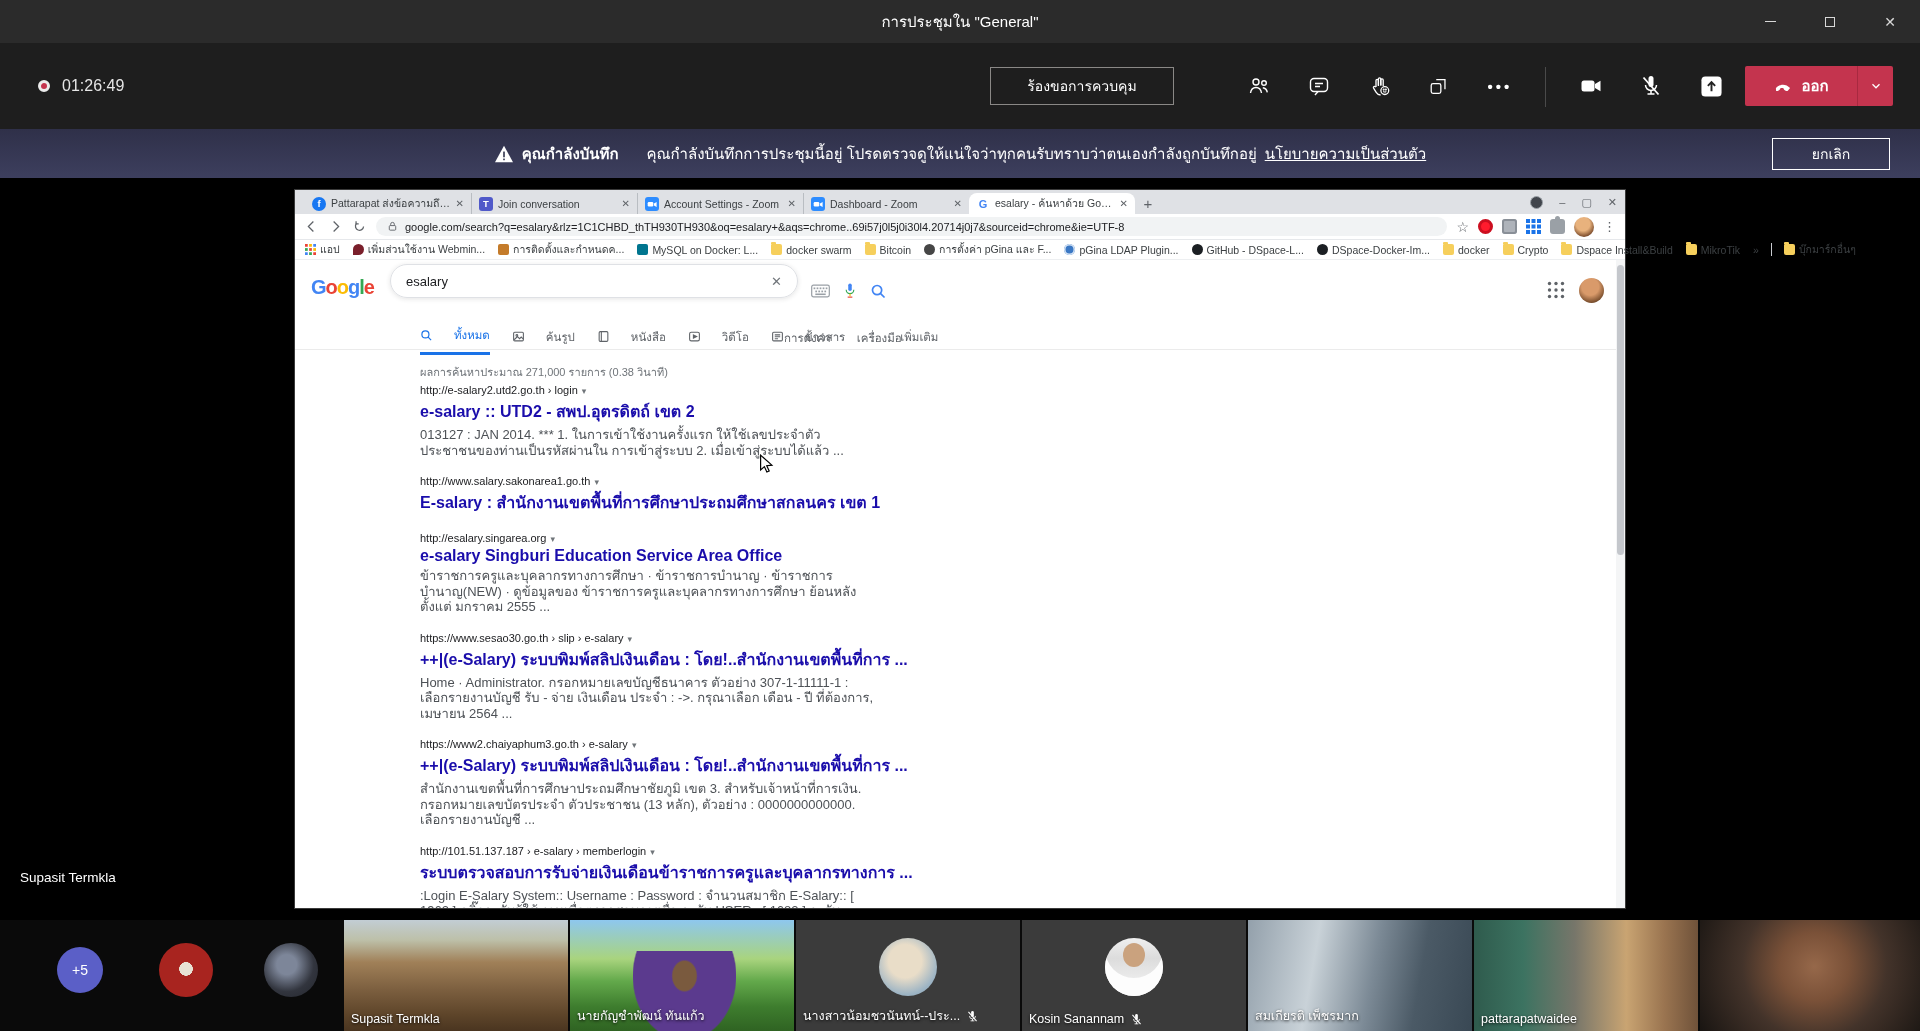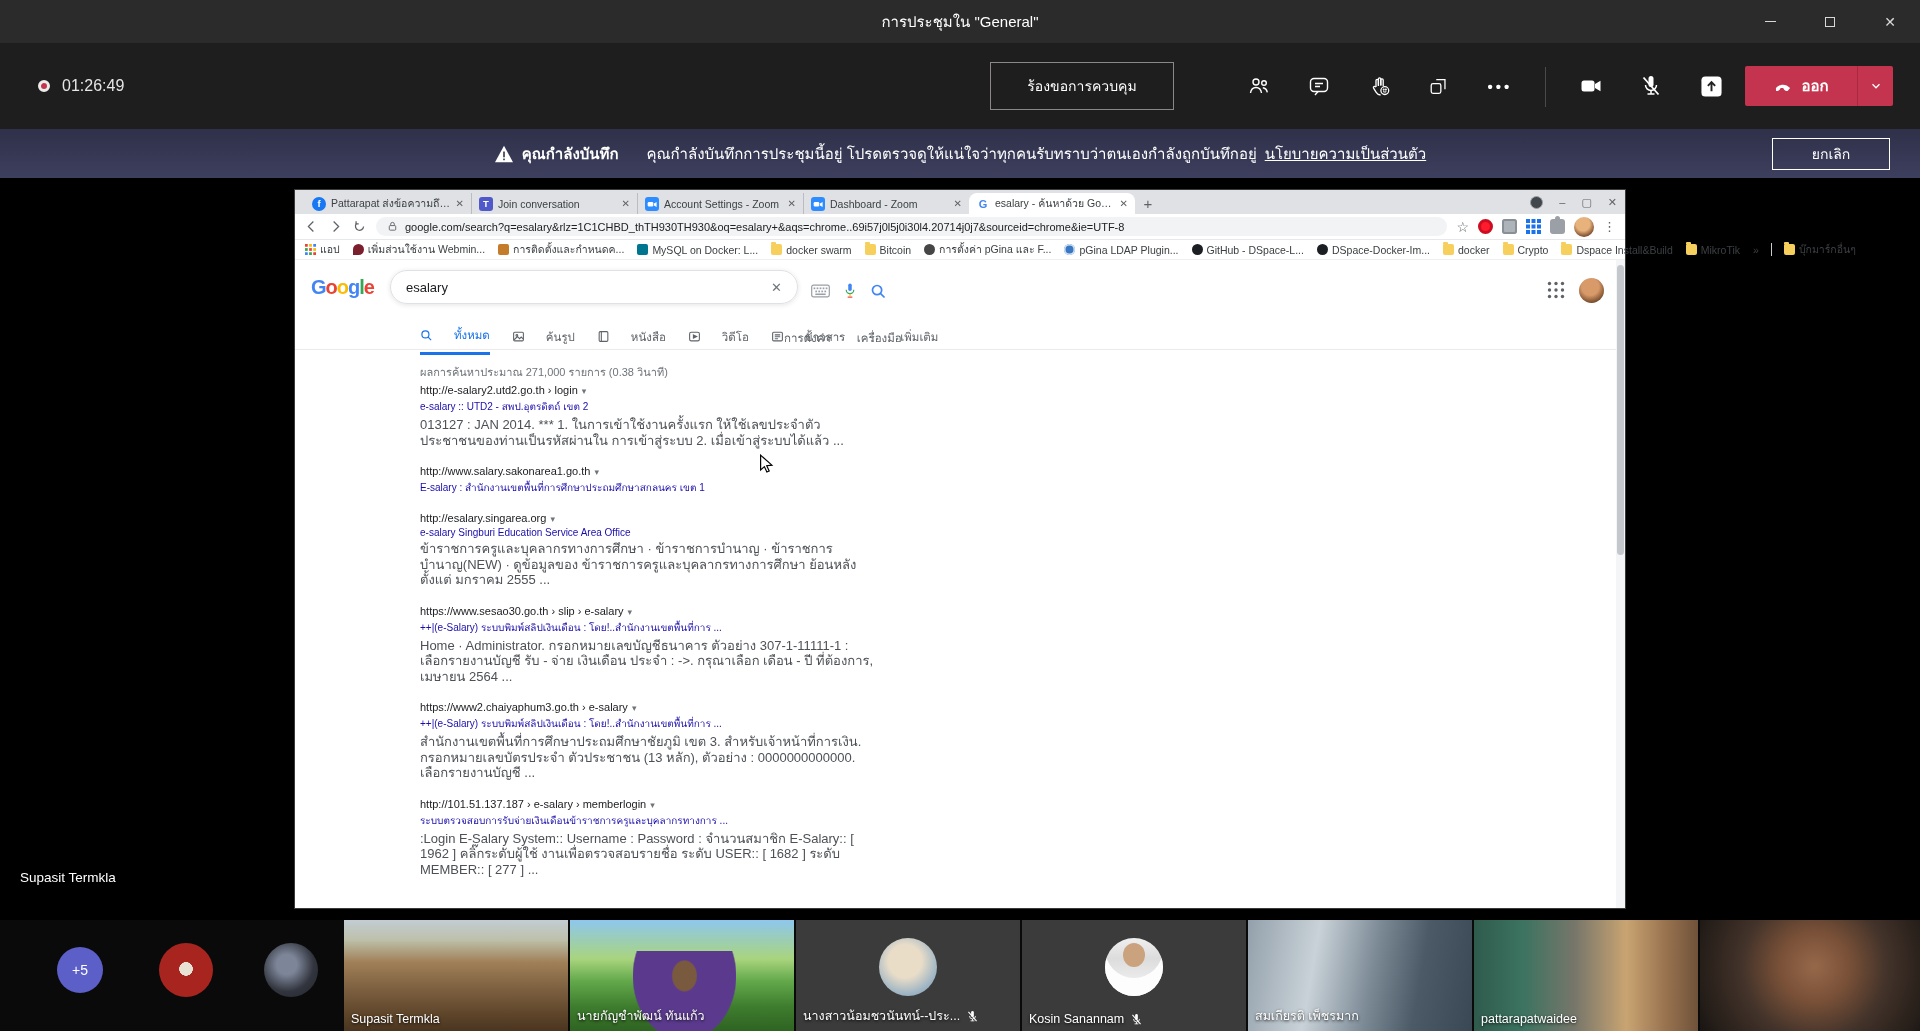--- a/index.html
+++ b/index.html
@@ -11,21 +11,21 @@
   .app-title { color:#fff; font-size:15px; text-align:center; line-height:43px; }
   .win-ctrls { position:absolute; right:0; top:0; height:43px; display:flex; }
   .wbtn { width:60px; height:43px; display:flex; align-items:center; justify-content:center; color:#d8d8d8; font-size:14px; cursor:default; }
   .min-glyph { width:11px; border-top:1.5px solid #d8d8d8; }
   .max-glyph { width:10px; height:10px; border:1.5px solid #d8d8d8; }
 
   
   .callbar { position:absolute; left:0; top:43px; right:0; height:86px; background:#1e1e1e; }
   .rec { position:absolute; left:38px; top:50%; transform:translateY(-50%); display:flex; align-items:center; gap:12px; color:#e6e6e6; font-size:16px; }
   .rec-dot { width:12px; height:12px; border-radius:50%; background:#c4344e; border:3px solid #ececec; }
-  .req-btn { position:absolute; left:990px; top:50%; transform:translateY(-50%); width:184px; height:48px; background:transparent; border:1px solid #8a8886; color:#fff; font-size:14px; font-family:inherit; }
+  .req-btn { position:absolute; left:990px; top:50%; transform:translateY(-50%); width:184px; height:38px; background:transparent; border:1px solid #8a8886; color:#fff; font-size:14px; font-family:inherit; }
   .cicon { position:absolute; top:50%; transform:translate(-50%,-50%); width:40px; height:40px; display:flex; align-items:center; justify-content:center; }
   .cdivider { position:absolute; left:1545px; top:24px; width:1px; height:40px; background:#4a4a4a; }
   .dots3 { color:#fff; font-size:15px; letter-spacing:3px; font-weight:bold; }
   .leave { position:absolute; left:1745px; top:50%; transform:translateY(-50%); height:40px; width:148px; background:#c4344e; display:flex; align-items:center; color:#fff; font-size:15px; font-weight:bold; border-radius:2px; }
   .leave-main { flex:1; display:flex; align-items:center; justify-content:center; gap:8px; height:100%; }
   .leave-chev { width:36px; height:100%; display:flex; align-items:center; justify-content:center; border-left:1px solid #a82940; }
 
   
   .banner { position:absolute; left:0; top:129px; right:0; height:49px; background:linear-gradient(180deg,#2f3049 0%,#3d3f5e 100%); display:flex; align-items:center; justify-content:center; gap:8px; color:#fff; font-size:15px; }
   .banner b { margin-right:20px;text-align:right; }
@@ -74,37 +74,37 @@
   .bmi-mysql { background:#00758f; }
   .bmi-wp { background:#464646; border-radius:50%; }
   .bmi-globe { background:#3b78c4; border-radius:50%; box-shadow:inset 0 0 0 1.5px #d6e4f5; }
   .bmi-github { background:#1b1f23; border-radius:50%; }
   .bm-right { margin-left:auto; display:flex; align-items:center; gap:12px; }
   .bm-sep { width:1px; height:13px; background:#c8cbd0; }
 
   
   .page { position:relative; height:648px; background:#fff; overflow:hidden; }
   .g-logo { position:absolute; left:16px; top:16px; font-size:20px; font-weight:bold; letter-spacing:-1px; }
-  .g-pill { position:absolute; left:95px; top:10px; width:408px; height:34px; border:1px solid #dfe1e5; border-radius:17px; box-shadow:0 1px 5px rgba(32,33,36,.12); display:flex; align-items:center; padding:12px 15px; font-size:13px; color:#202124; }
+  .g-pill { position:absolute; left:95px; top:4px; width:408px; height:34px; border:1px solid #dfe1e5; border-radius:17px; box-shadow:0 1px 5px rgba(32,33,36,.12); display:flex; align-items:center; padding:12px 15px; font-size:13px; color:#202124; }
   .g-pill .q { flex:1; }
   .g-clear { color:#70757a; font-size:13px; }
   .g-boxicons { position:absolute; left:516px; top:22px; display:flex; gap:13px; align-items:center; }
   .g-apps { position:absolute; left:1252px; top:21px; }
   .g-avatar { position:absolute; left:1284px; top:18px; width:25px; height:25px; border-radius:50%; background:radial-gradient(circle at 45% 35%, #d99a6a 0 40%, #6e4526 78%); }
   .g-tabs { position:absolute; left:125px; top:66px; display:flex; gap:22px; font-size:11.5px; color:#5f6368; }
   .g-tab { display:flex; align-items:center; gap:21px; padding-bottom:8px; }
   .g-tab.active { color:#1a73e8; border-bottom:3px solid #1a73e8; }
   .g-tabs-right { position:absolute; left:489px; top:69px; display:flex; gap:26px; font-size:11.5px; color:#5f6368; }
   .g-tabline { position:absolute; left:0; right:0; top:89px; border-bottom:1px solid #ebebeb; }
   .g-stats { position:absolute; left:125px; top:103px; font-size:11px; color:#70757a; }
   .g-results { position:absolute; left:125px; top:124px; width:455px; }
   .g-res { margin-bottom:17px; }
   .g-url { font-size:11px; color:#202124; }
   .g-url .caret { color:#70757a; font-size:9px; margin-left:4px; }
-  .g-title { font-size:10px; color:#1a0dab; margin:3px 0 3px; white-space:nowrap; }
+  .g-title { font-size:16px; color:#1a0dab; margin:3px 0 3px; white-space:nowrap;font-weight:bold; }
   .g-snip { font-size:13px; color:#4d5156; line-height:15.5px; word-break:break-word; }
   .scrolltrack { position:absolute; right:0; top:0; width:9px; height:648px; background:#f4f5f6; }
   .scrollthumb { position:absolute; right:1px; top:5px; width:7px; height:290px; background:#c4c7cc; border-radius:4px; }
 
   
   .filmstrip { position:absolute; left:0; bottom:0; right:0; height:111px; background:#0a0a0a; }
   .ov { position:absolute; border-radius:50%; }
   .ov1 { left:57px; top:27px; width:46px; height:46px; background:#5b5fc7; color:#fff; font-size:14px; display:flex; align-items:center; justify-content:center; }
   .ov2 { left:159px; top:23px; width:54px; height:54px; background:radial-gradient(circle at 50% 48%, #e8e2d4 0 17%, #a8241f 18% 74%, #7e1b17 100%); }
   .ov3 { left:264px; top:23px; width:54px; height:54px; background:radial-gradient(circle at 42% 40%, #7d8699 0 22%, #32353e 60%, #22242b 100%); }

